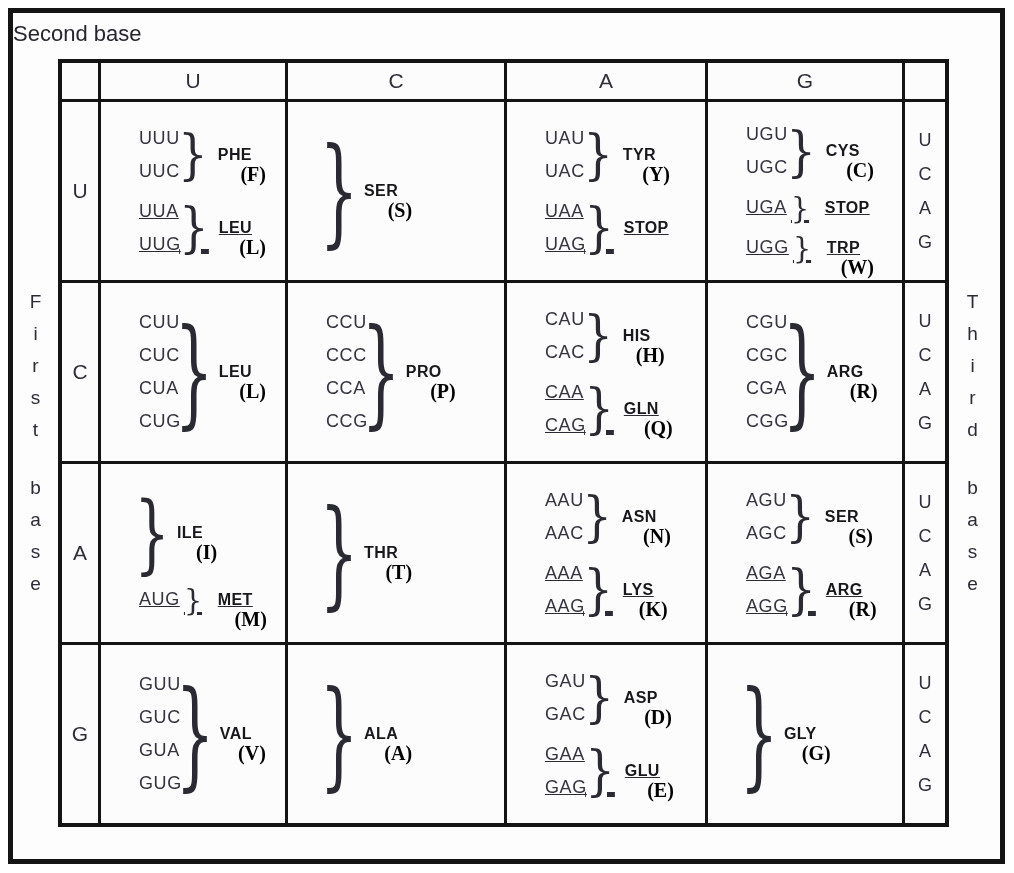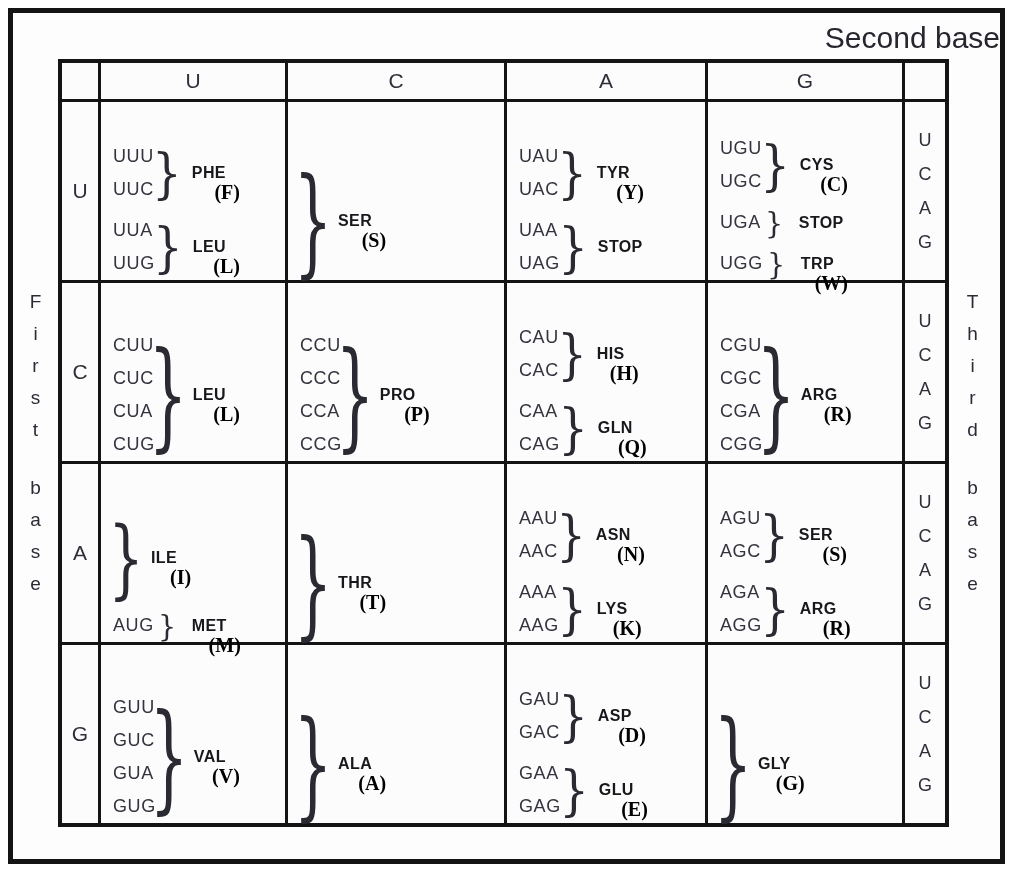--- a/index.html
+++ b/index.html
@@ -11,22 +11,22 @@
     color:#2b2b36;
     overflow:hidden;
   }
   .frame{
     position:absolute;left:8px;top:8px;right:9px;bottom:9px;
     border:5px solid #141414;
     background:#fdfdfd;
   }
   .title{
     padding-top:8px;
-    text-align:right;
-    font-size:30px;
+    text-align:left;
+    font-size:22px;
     color:#26262e;
     height:34px;
   }
   .content{
     display:flex;
     align-items:stretch;
     margin-top:4px;
   }
   .side-label{
     width:45px;
@@ -50,26 +50,25 @@
     border:4px solid #141414;
     flex:0 0 auto;
   }
   .cell{background:#fcfcfc;}
   .head-cell,.fb-cell{
     display:flex;align-items:center;justify-content:center;
     font-size:21px;color:#2f2f3a;
   }
   .codon-cell{
     display:flex;flex-direction:column;
-    justify-content:flex-end;
-    padding-left:12px;
-    gap:8px;
+    justify-content:center;
+    padding-left:38px;
   }
   .group{display:flex;align-items:center;}
-  .group + .group{}
+  .group + .group{margin-top:7px;text-decoration:underline;}
   .codons{flex:0 0 auto;}
   .codon{
     font-size:18px;line-height:33px;
     letter-spacing:.6px;
     color:#34343f;
   }
   .brace{
     display:flex;align-items:center;justify-content:center;
     width:26px;flex:0 0 26px;
     font-family:"DejaVu Serif", serif;

